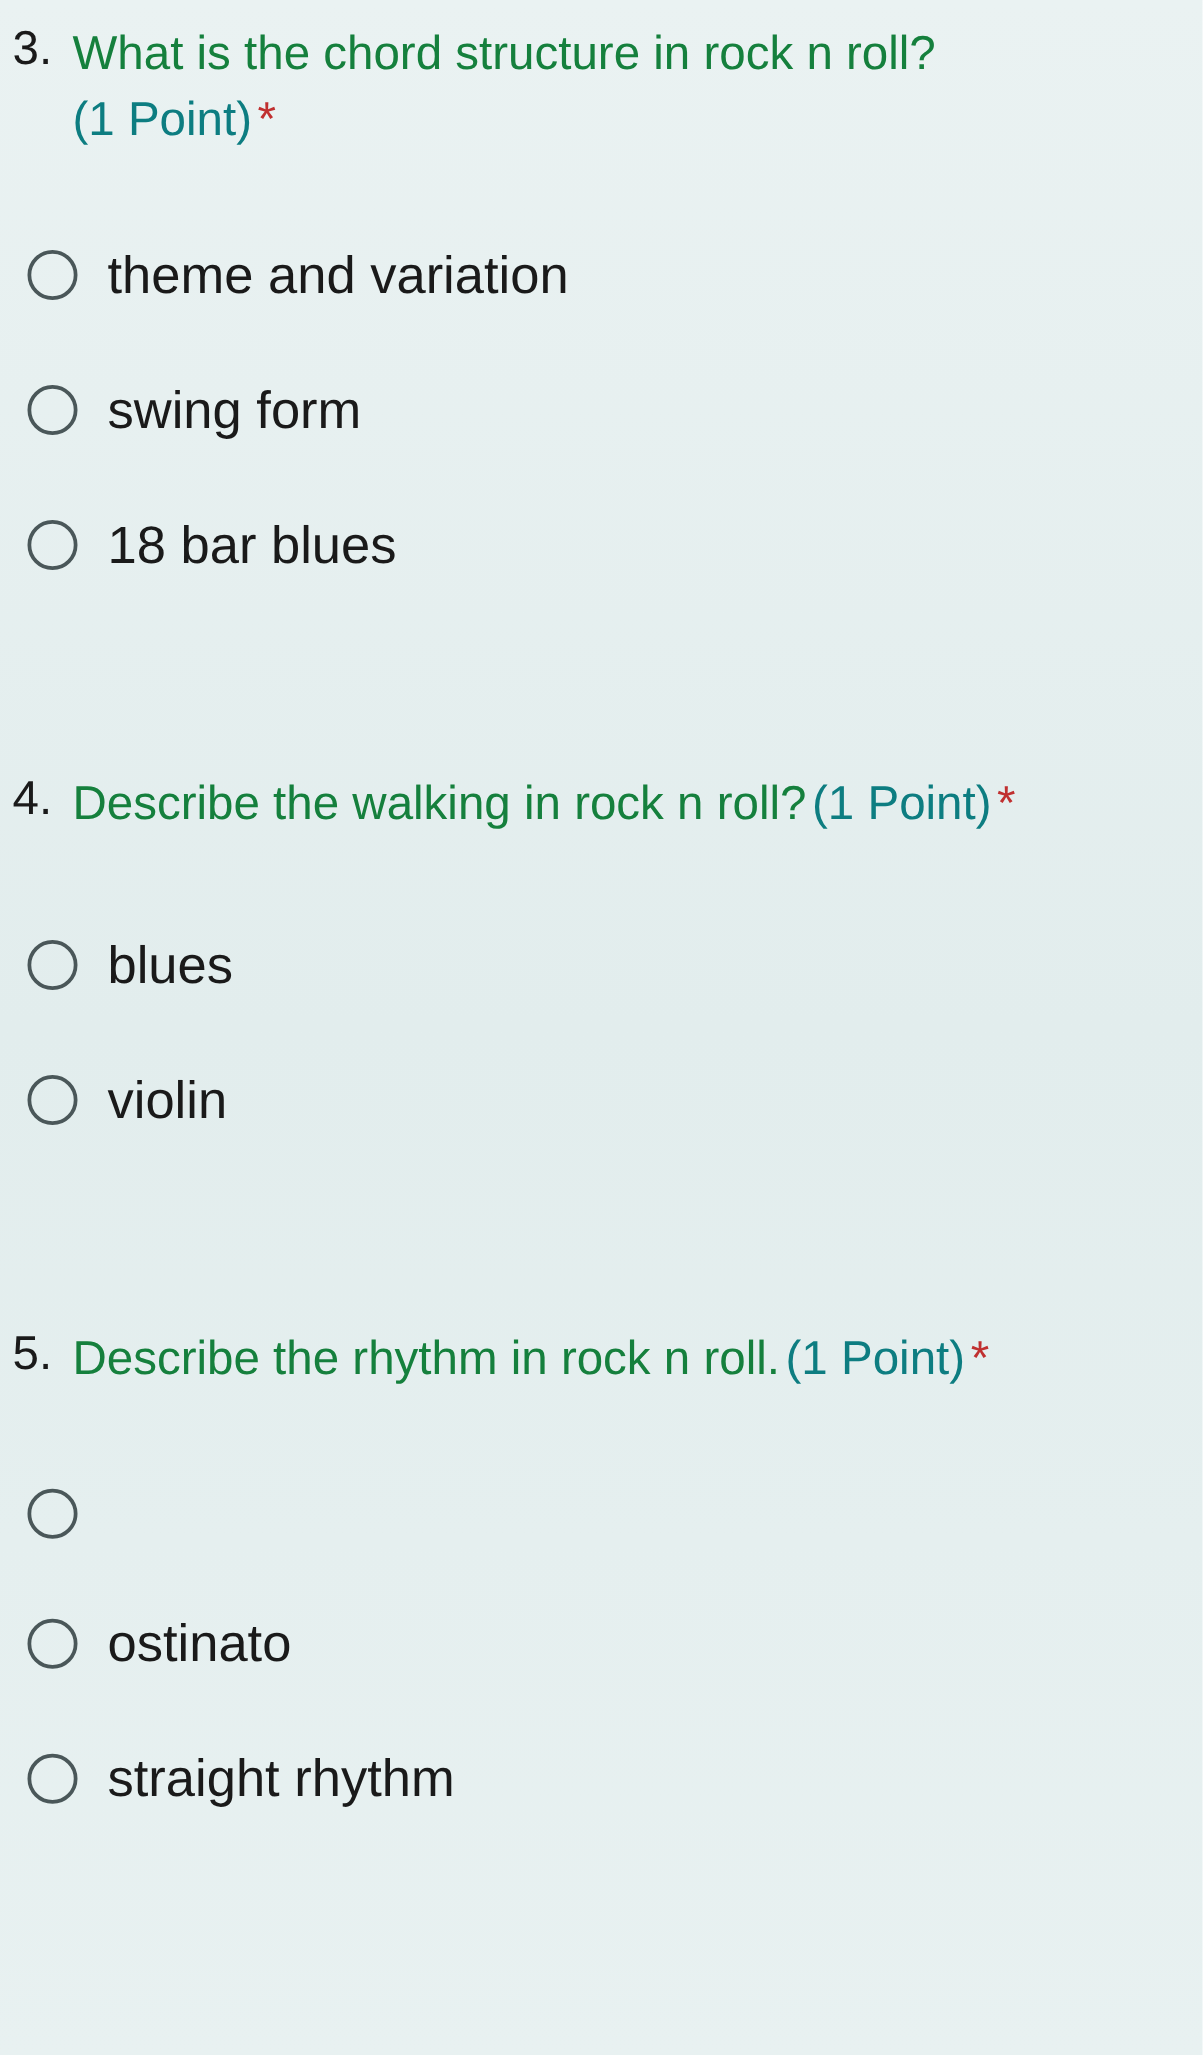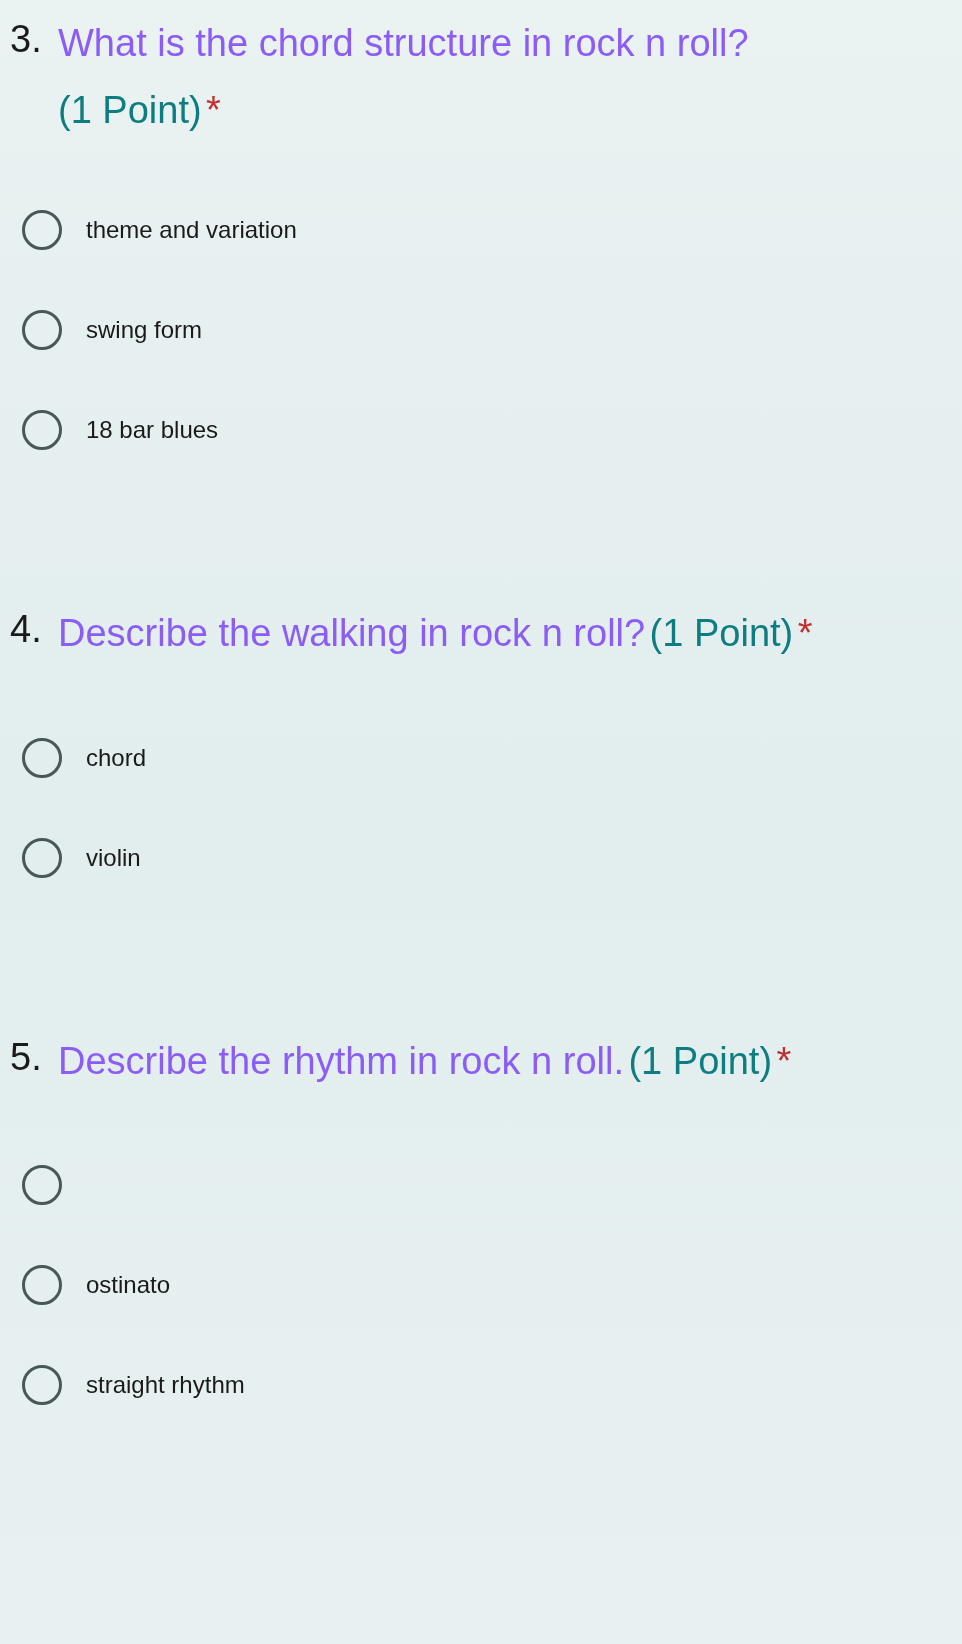--- a/index.html
+++ b/index.html
@@ -27,32 +27,32 @@
       color: #1a1a1a;
       min-width: 48px;
       text-align: left;
       padding-left: 0;
     }
     .question-text-wrap {
       flex: 1;
     }
     .question-text {
       font-size: 38px;
-      color: #8b5cf6;
+      color: #15803d;
       line-height: 1.35;
       display: inline;
     }
     .points {
       font-size: 38px;
       color: #0d7d81;
       display: inline;
     }
     .points-newline {
       display: block;
-      margin-top: 20px;
+      margin-top: 6px;
     }
     .required {
       font-size: 38px;
       color: #c03030;
       display: inline;
     }
     .option-row {
       display: flex;
       align-items: center;
       padding: 30px 12px;
@@ -61,21 +61,21 @@
     .radio-circle {
       width: 40px;
       height: 40px;
       border: 3px solid #4a5759;
       border-radius: 50%;
       background: transparent;
       flex-shrink: 0;
       margin-right: 24px;
     }
     .option-label {
-      font-size: 24px;
+      font-size: 42px;
       color: #1a1a1a;
     }
     .divider-space {
       height: 60px;
     }
   </style>
 </head>
 <body>
 
 <div class="question-block">
@@ -109,21 +109,21 @@
   <div class="question-header">
     <span class="question-number">4.</span>
     <div class="question-text-wrap">
       <span class="question-text">Describe the walking in rock n roll?</span>
       <span class="points">(1 Point)</span>
       <span class="required">*</span>
     </div>
   </div>
   <div class="option-row">
     <span class="radio-circle"></span>
-    <span class="option-label">chord</span>
+    <span class="option-label">blues</span>
   </div>
   <div class="option-row">
     <span class="radio-circle"></span>
     <span class="option-label">violin</span>
   </div>
 </div>
 
 <div class="divider-space"></div>
 
 <div class="question-block">

